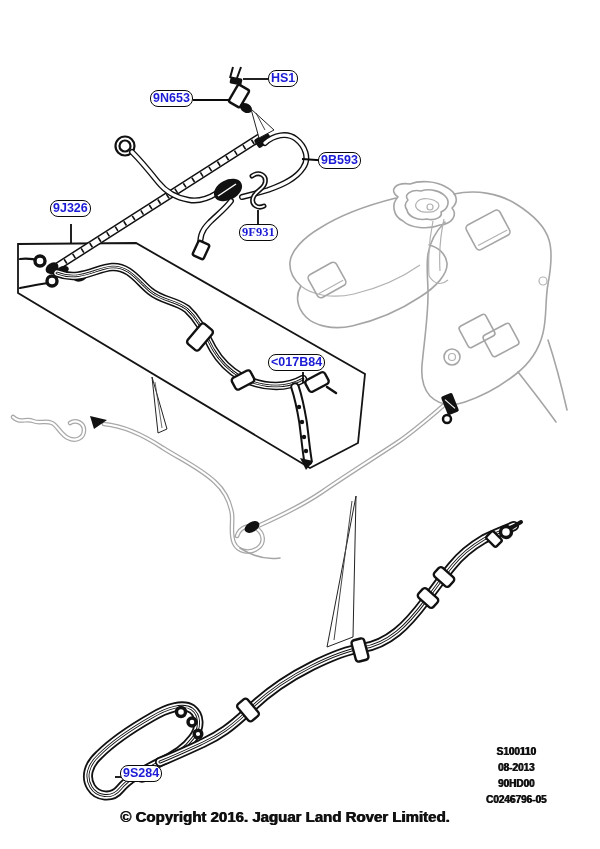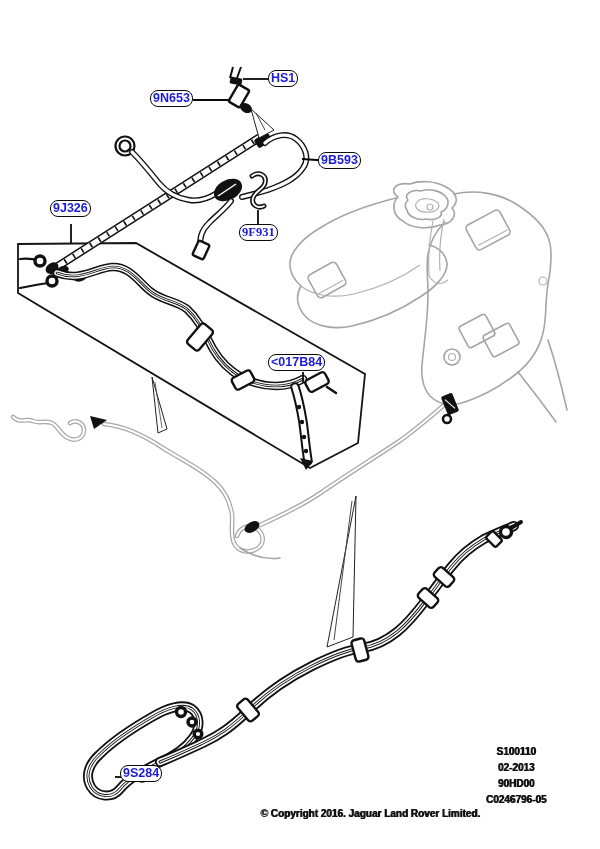--- a/index.html
+++ b/index.html
@@ -30,22 +30,22 @@
   .ptr{fill:#fff;stroke:#222;stroke-width:1;}
   .boxline{fill:none;stroke:#141414;stroke-width:1.8;stroke-linejoin:miter;}
 
   .callout{position:absolute;font-weight:bold;font-size:12.5px;line-height:15px;
            color:#1b1bd6;background:#fff;border:1.5px solid #0a0a0a;border-radius:8px;
            padding:0 2px;letter-spacing:0;white-space:nowrap;cursor:pointer;}
   .infoblock{position:absolute;left:462px;top:744px;width:108px;text-align:center;
              font-size:10px;font-weight:bold;color:#111;line-height:16px;
              text-shadow:0.8px 0 0 #111;}
   .infoblock span{display:block;}
-  .copyright{position:absolute;left:120px;top:808px;width:360px;text-align:right;
-             font-size:10px;font-weight:bold;color:#111;text-shadow:0.8px 0 0 #111;}
+  .copyright{position:absolute;left:120px;top:808px;width:360px;text-align:left;
+             font-size:15px;font-weight:bold;color:#111;text-shadow:0.8px 0 0 #111;}
 </style>
 </head>
 <body>
 
 <div class="stage">
 
 <svg width="600" height="849" viewBox="0 0 600 849">
   <defs>
     <path id="pbox" d="M57,273 C80,282 96,268 112,267 C129,266 138,281 150,291 C162,301 175,300 187,309 C199,320 205,334 213,349 C220,361 229,370 241,377 C252,383 264,386 276,386 C286,386 296,383 303,379"></path>
     <path id="pvert" d="M295,387 C299,399 301,410 303,422 C305,437 306,449 308,461"></path>
@@ -257,20 +257,20 @@
 <div class="callout" style="left:268px;top:70px;">HS1</div>
 <div class="callout" style="left:150px;top:90px;">9N653</div>
 <div class="callout" style="left:318px;top:152px;">9B593</div>
 <div class="callout" style="left:50px;top:200px;">9J326</div>
 <div class="callout" style="left:239px;top:224px;font-family:Liberation Serif, serif;">9F931</div>
 <div class="callout" style="left:268px;top:354px;">&lt;017B84</div>
 <div class="callout" style="left:72px;top:765px;margin-left:48px;">9S284</div>
 
 <div class="infoblock">
   <span>S100110</span>
-  <span>02-2013</span>
+  <span>08-2013</span>
   <span>90HD00</span>
   <span>C0246796-05</span>
 </div>
 
 <div class="copyright">© Copyright 2016. Jaguar Land Rover Limited.</div>
 
 </div>
 
 </body></html>

